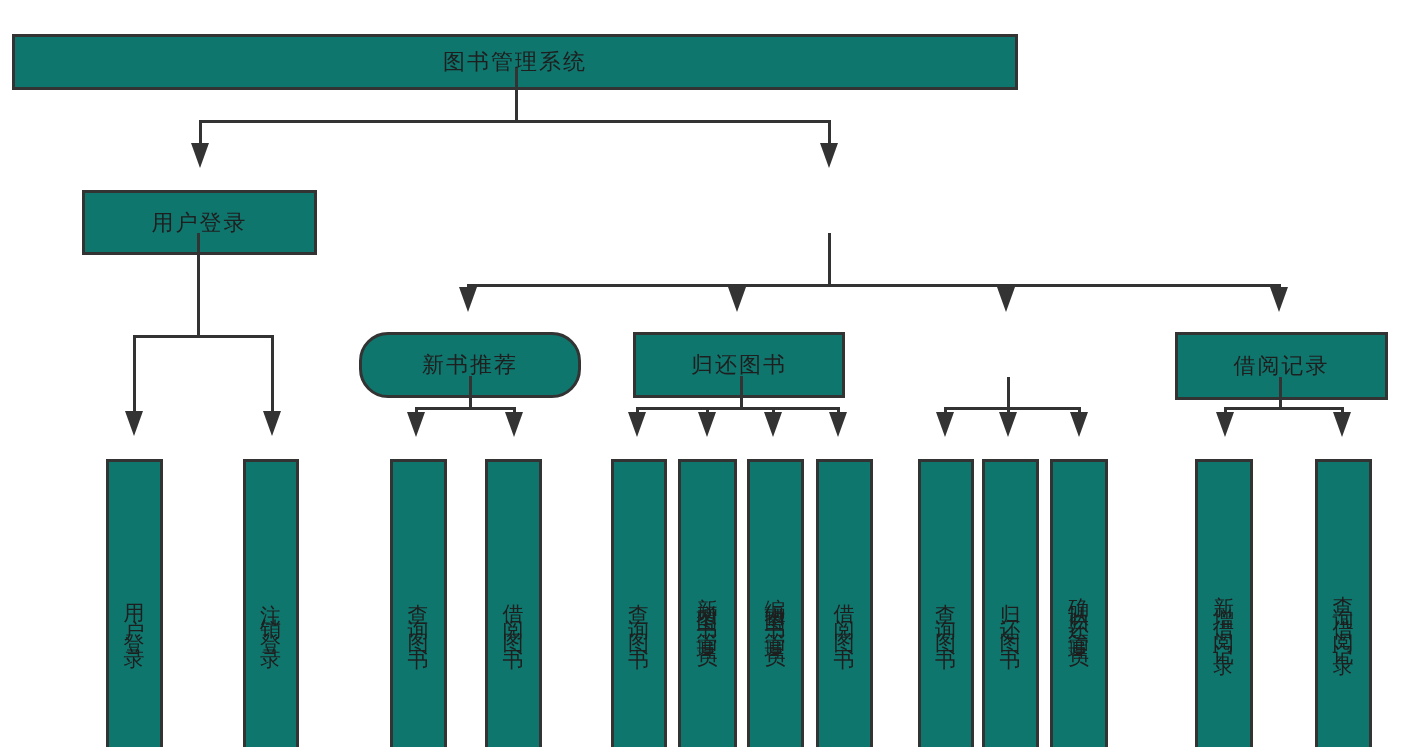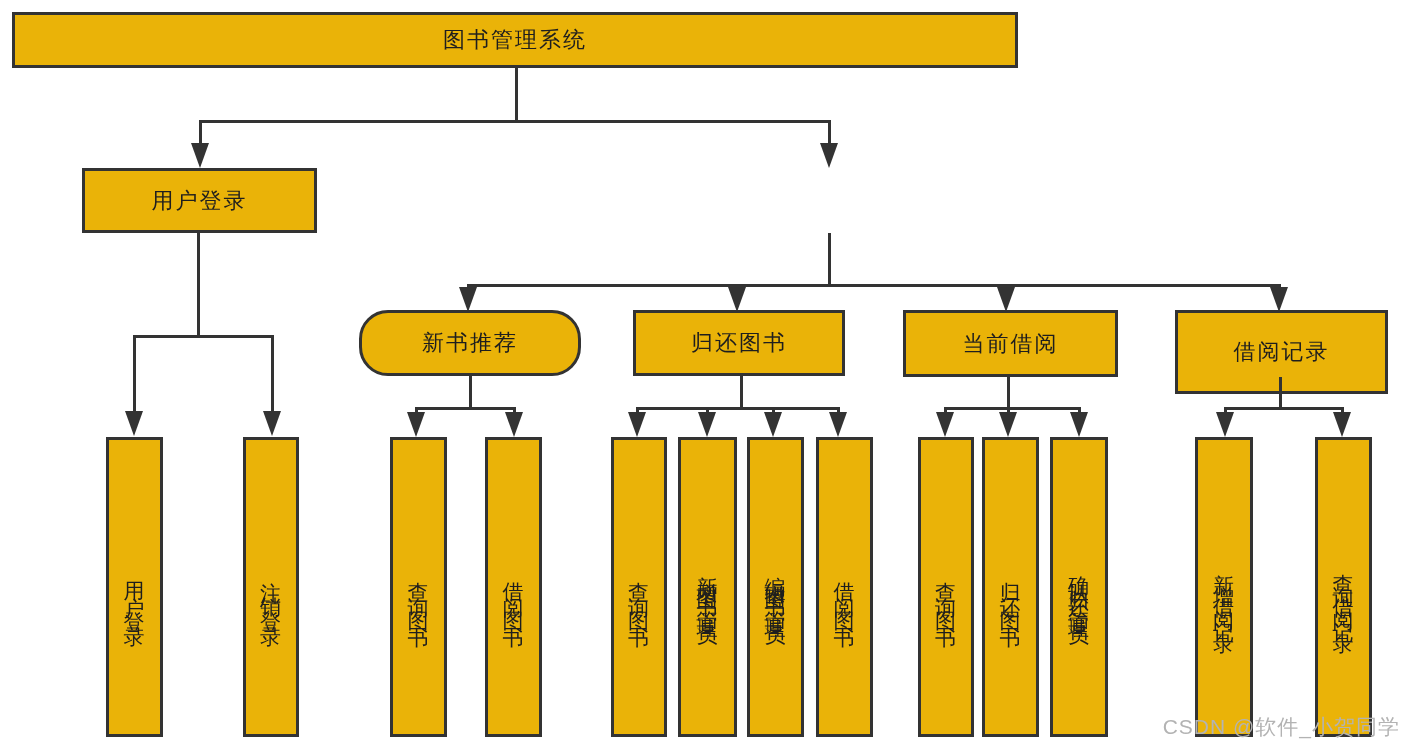--- a/index.html
+++ b/index.html
@@ -14,22 +14,22 @@
   #stage{
     position:relative;
     width:1405px;height:747px;
     background:var(--bg);
     overflow:hidden;
   }
   
   .hbox,.vbox{
     position:absolute;
     border:3px solid var(--line);
-    background:#eab308;
-    display:flex;align-items:center;justify-content:center;
+    background:#0f766e;
+    display:flex;align-items:center;justify-content:center;margin-top:22px;
   }
   .hbox{font-size:22px;letter-spacing:2px;white-space:nowrap;}
   .vbox{font-size:21px;}
   .vbox span{
     writing-mode:vertical-rl;
     text-orientation:mixed;
     letter-spacing:15px;
     line-height:1;
     white-space:nowrap;
   }
@@ -82,22 +82,21 @@
   <div class="head" style="left:459px;top:287px;"></div>
   <div class="vline" style="left:736px;top:284px;height:6px;"></div>
   <div class="head" style="left:728px;top:287px;"></div>
   <div class="vline" style="left:1005px;top:284px;height:6px;"></div>
   <div class="head" style="left:997px;top:287px;"></div>
   <div class="vline" style="left:1278px;top:284px;height:6px;"></div>
   <div class="head" style="left:1270px;top:287px;"></div>
 
   <div class="hbox" style="left:359px;top:310px;width:222px;height:66px;border-radius:29px;">新书推荐</div>
   <div class="hbox" style="left:633px;top:310px;width:212px;height:66px;">归还图书</div>
-  <div class="hbox" style="left:903px;top:310px;width:215px;height:67px;">当前借阅</div>
-  <div class="hbox" style="left:1175px;top:310px;width:213px;height:84px;">借阅记录</div>
+  <div class="hbox" style="left:1175px;top:310px;width:213px;height:68px;">借阅记录</div>
 
   <div class="vline" style="left:469px;top:376px;height:31px;"></div>
   <div class="hline" style="left:415px;top:407px;width:101px;"></div>
   <div class="vline" style="left:415px;top:407px;height:7px;"></div>
   <div class="head" style="left:407px;top:412px;"></div>
   <div class="vline" style="left:513px;top:407px;height:7px;"></div>
   <div class="head" style="left:505px;top:412px;"></div>
 
   <div class="vline" style="left:740px;top:376px;height:31px;"></div>
   <div class="hline" style="left:636px;top:407px;width:204px;"></div>
@@ -163,14 +162,13 @@
     <span style="letter-spacing: 7px; margin-bottom: -7px;">确认归还（管理员）</span>
   </div>
 
   <div class="vbox" style="left:1195px;top:437px;width:58px;height:300px;">
     <span style="letter-spacing: 12px; margin-bottom: -12px;">新增借阅记录</span>
   </div>
   <div class="vbox" style="left:1315px;top:437px;width:57px;height:300px;">
     <span style="letter-spacing: 12px; margin-bottom: -12px;">查询借阅记录</span>
   </div>
 
-  <div id="watermark">CSDN @软件_小贺同学</div>
 </div>
 
 </body></html>

